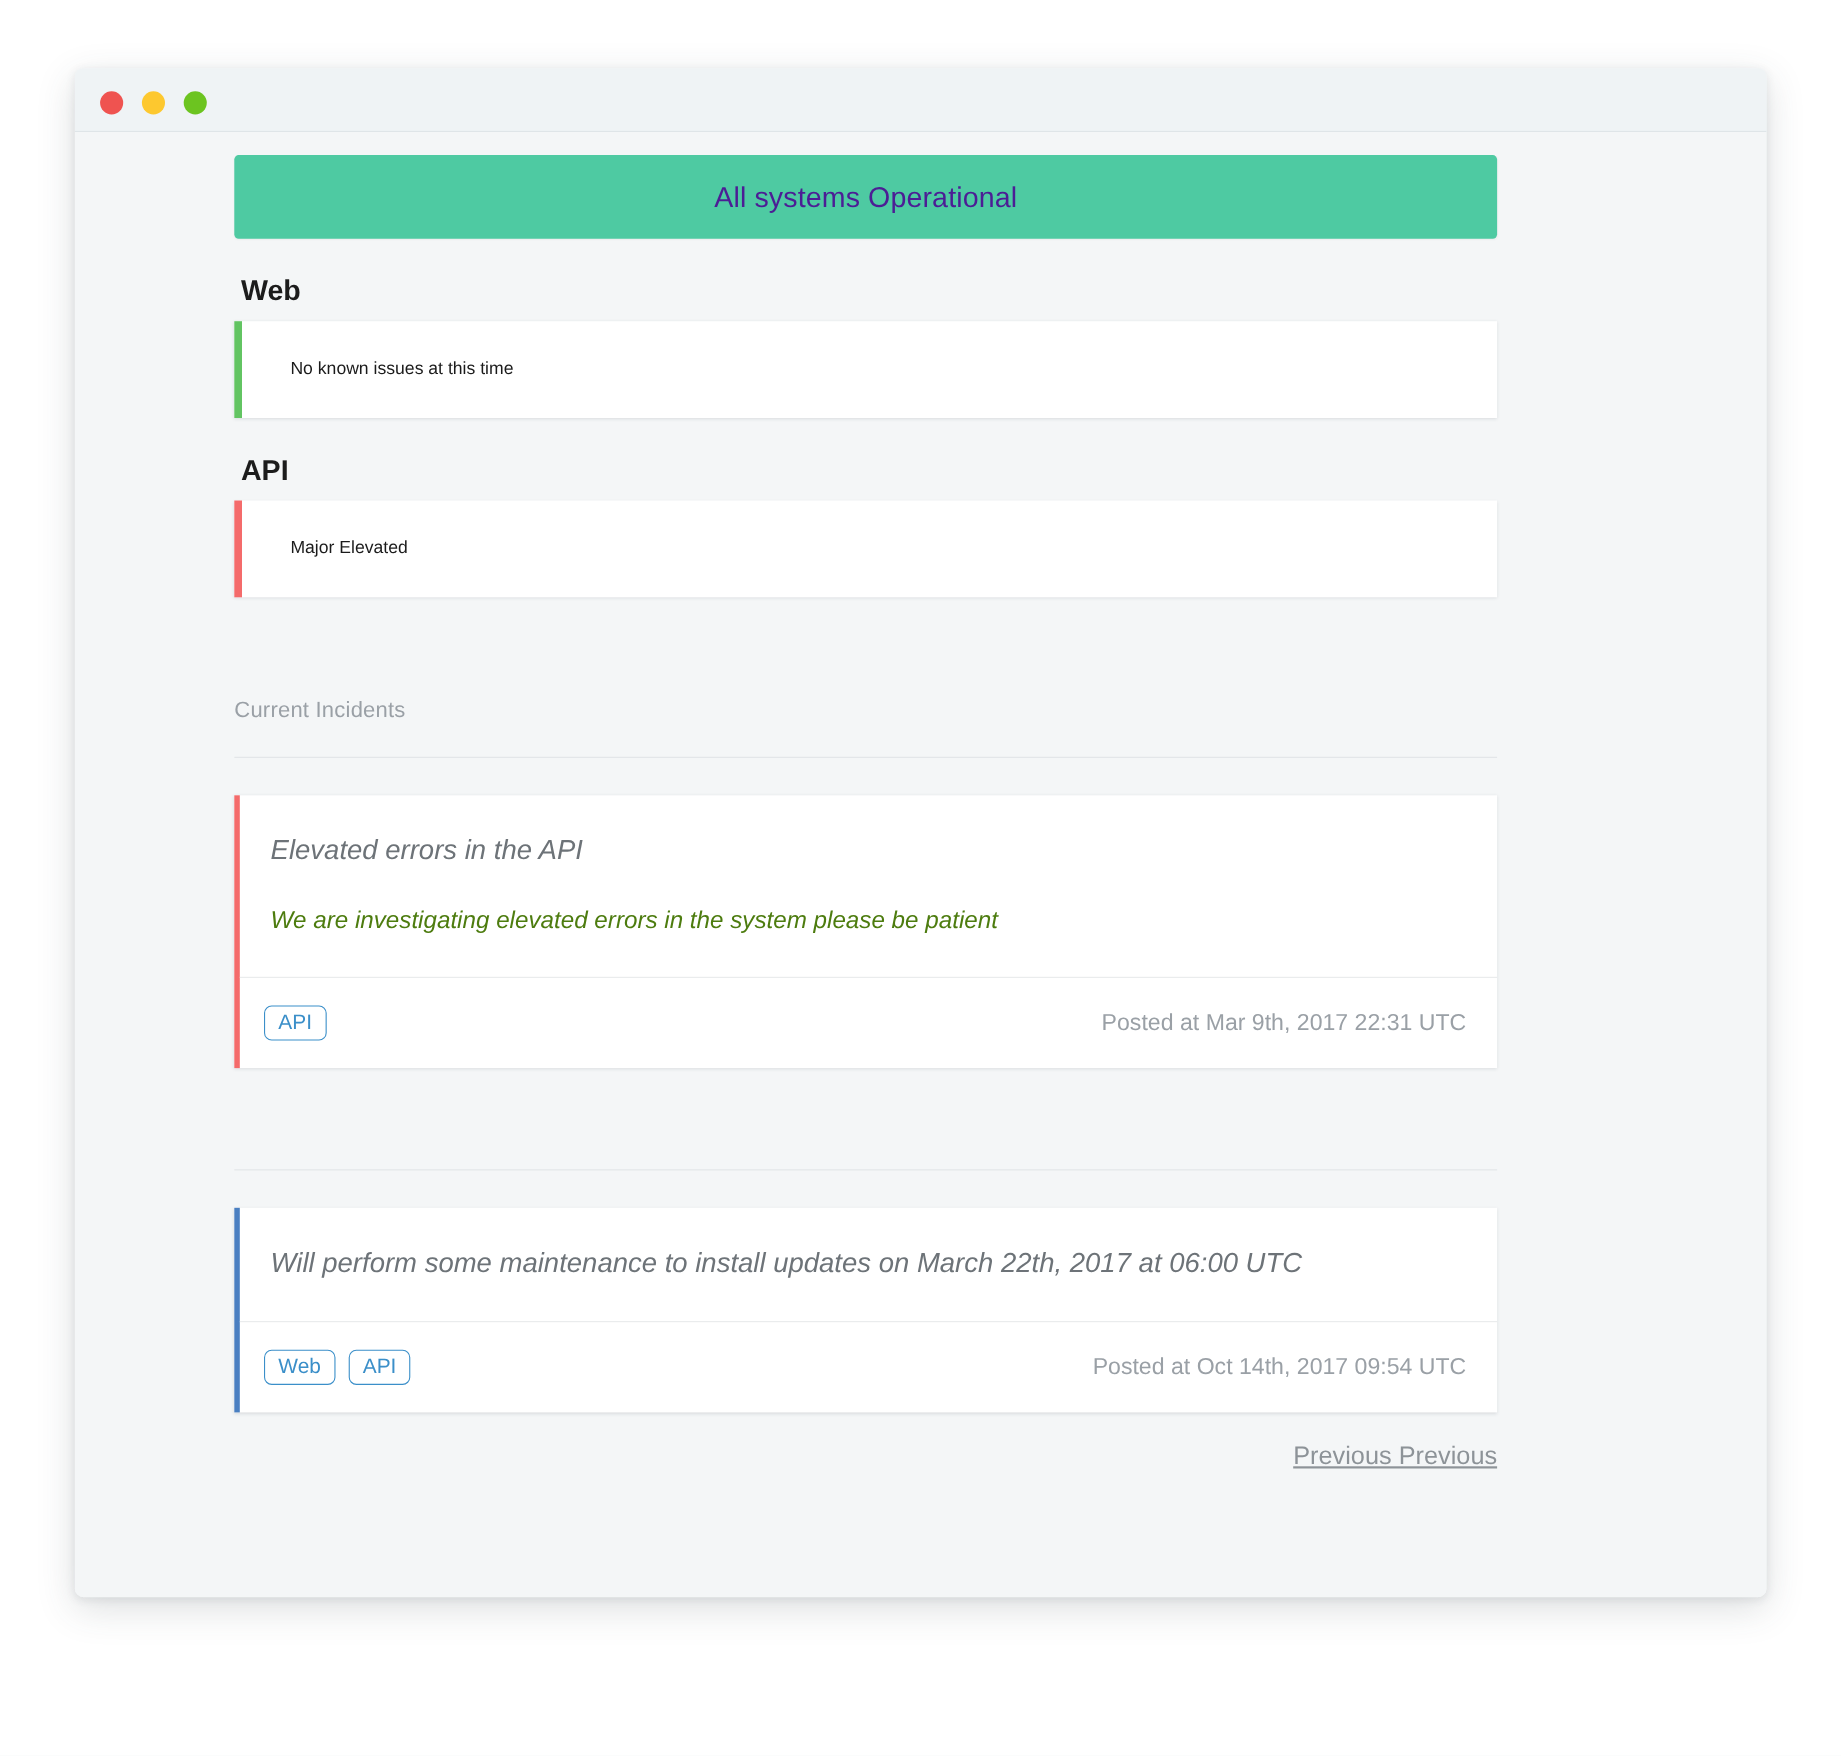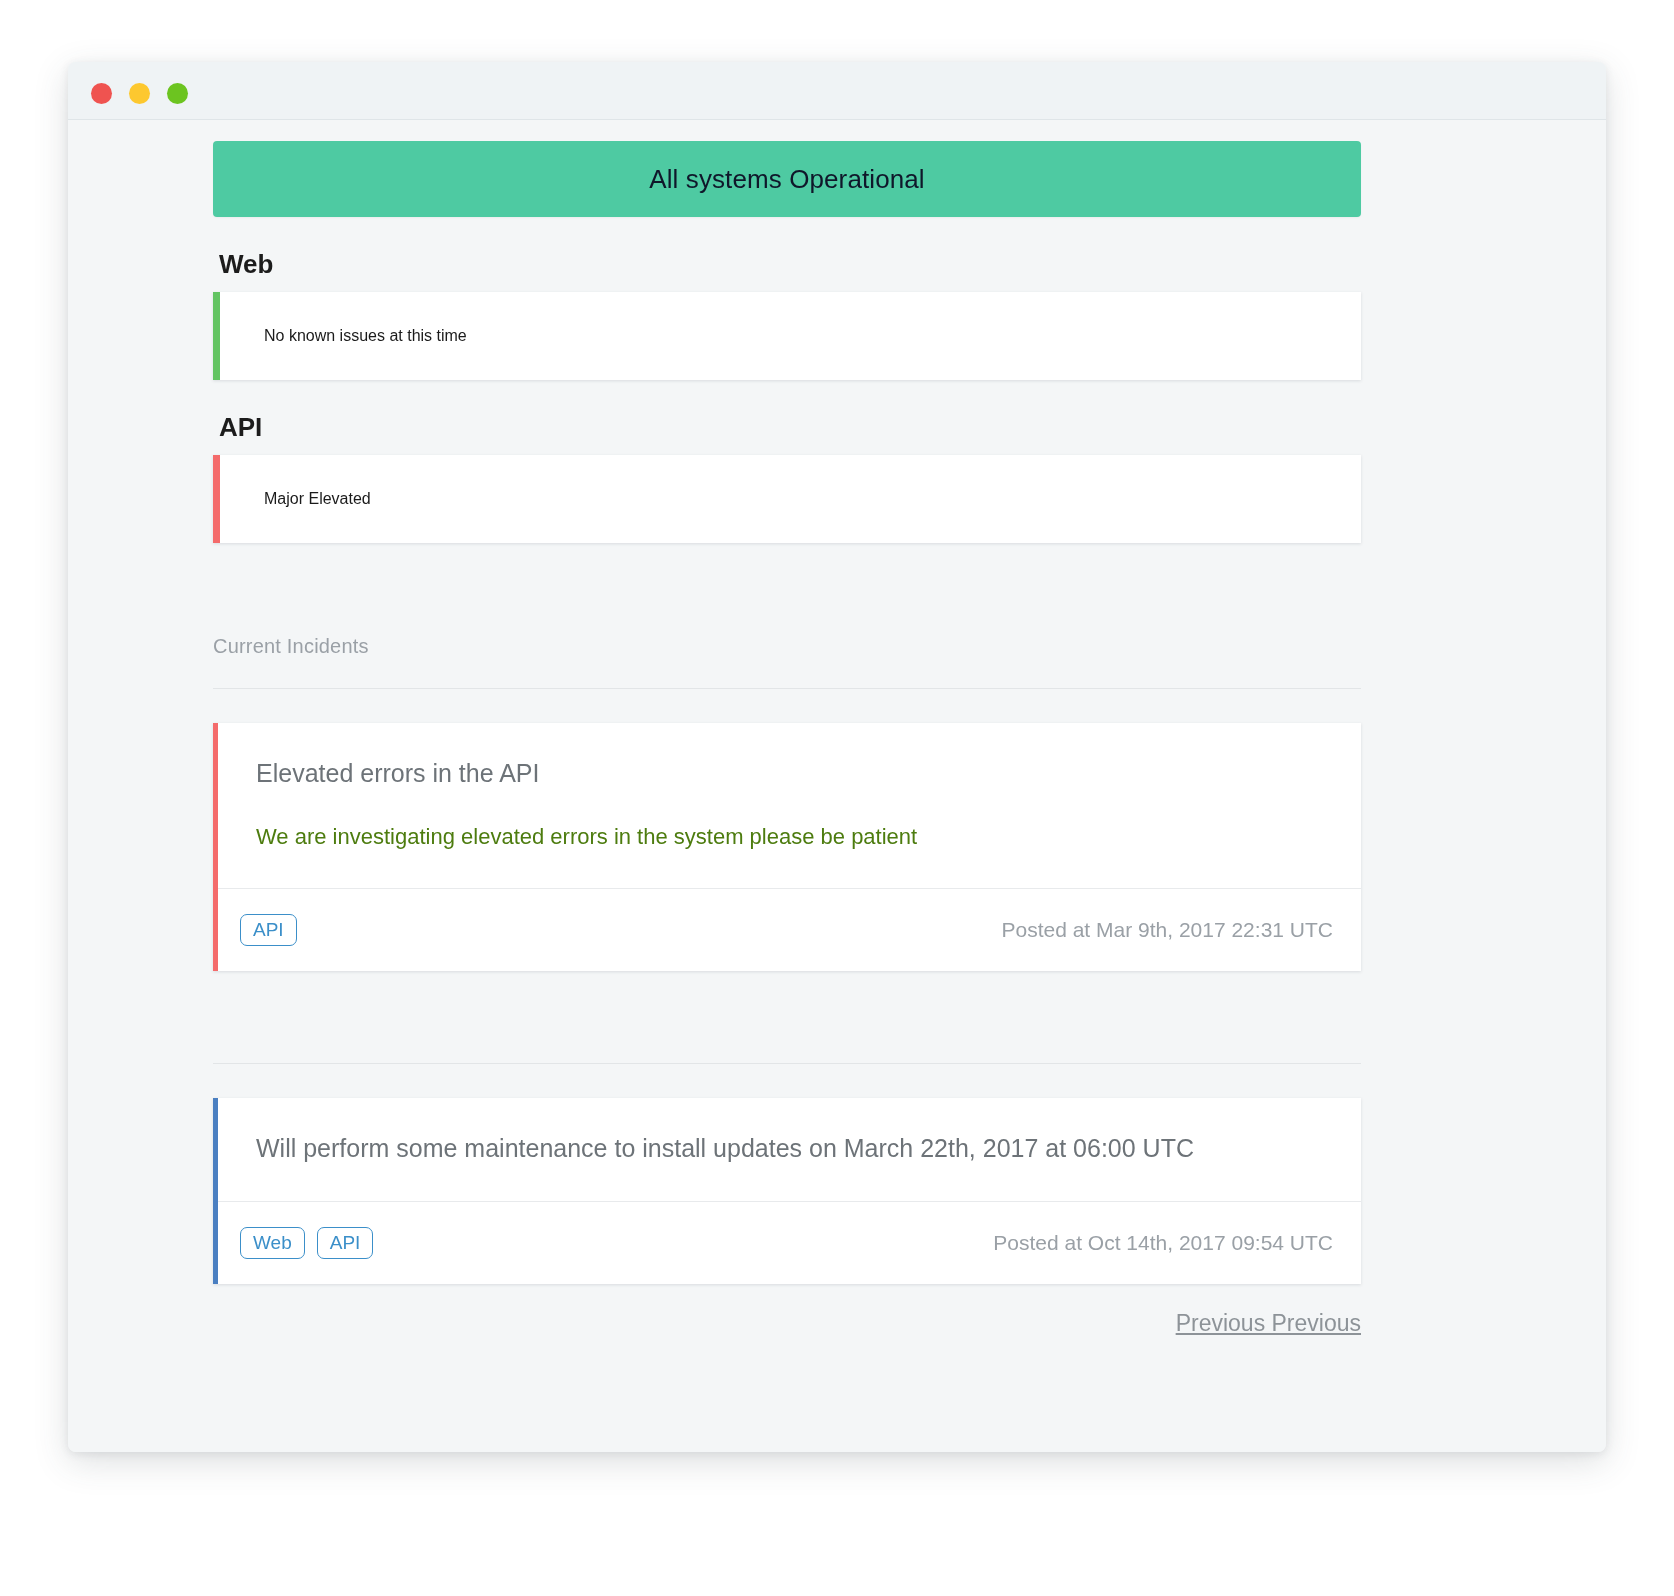--- a/index.html
+++ b/index.html
@@ -62,21 +62,21 @@
     left: 145px;
     top: 21px;
     width: 1148px;
   }
 
   
   .banner {
     height: 76px;
     background: #4ecaa2;
     border-radius: 4px;
-    color: #0f172a;
+    color: #4c1d95;
     font-size: 26px;
     display: flex;
     align-items: center;
     justify-content: center;
     letter-spacing: 0.1px;
     box-shadow: 0 1px 2px rgba(0,0,0,0.04);
   }
 
   
   .component-name {
@@ -123,21 +123,22 @@
     margin-top: 34px;
     background: #ffffff;
     box-shadow: 0 1px 3px rgba(40,50,60,0.13);
     border-left-width: 5px;
     border-left-style: solid;
   }
   .entry-card.red  { border-left-color: #f46b6b; }
   .entry-card.blue { border-left-color: #4a7fc1; }
 
   .entry-body {
-    padding: 36px 40px 38px 38px;
+    padding: 36px 40px 38px 28px;
+    font-style: italic;
   }
   .entry-title {
     font-size: 25px;
     color: #6d7378;
     margin: 0 0 36px 0;
     font-weight: 400;
   }
   .entry-title.only {
     margin-bottom: 0;
   }

